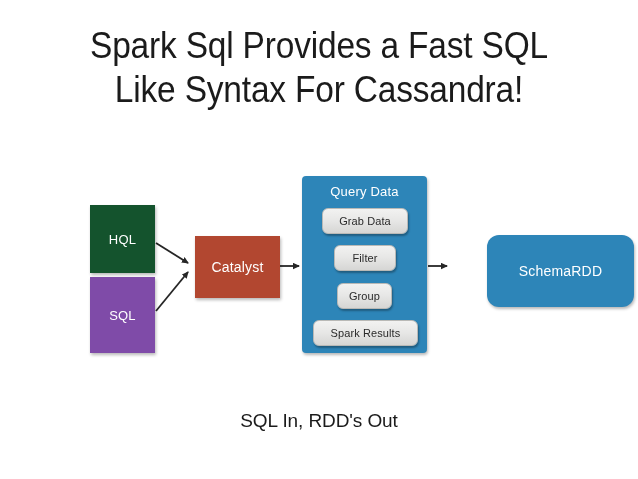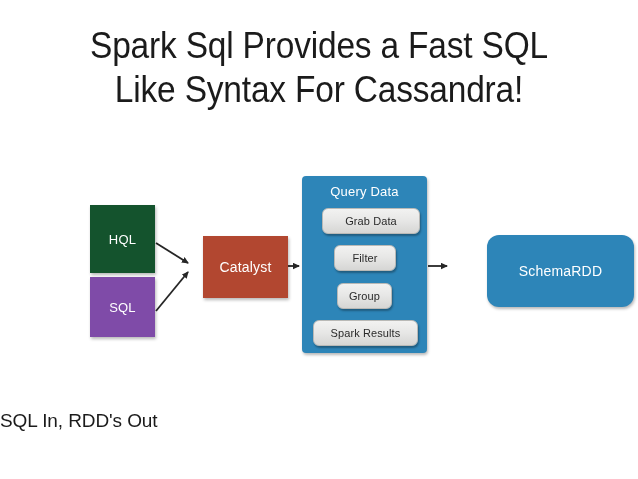--- a/index.html
+++ b/index.html
@@ -55,27 +55,27 @@
     left: 90px;
     top: 205px;
     width: 65px;
     height: 68px;
     background: #14532d;
   }
   #box-sql {
     left: 90px;
     top: 277px;
     width: 65px;
-    height: 60px;
+    height: 76px;
     background: #7F4BA8;
   }
 
   
   #box-catalyst {
-    left: 203px;
+    left: 195px;
     top: 236px;
     width: 85px;
     height: 62px;
     background: #B24730;
     font-size: 14px;
   }
 
   
   #panel-queryplan {
     left: 302px;
@@ -104,21 +104,21 @@
     justify-content: center;
     height: 26px;
     border-radius: 6px;
     background: linear-gradient(to bottom, #f2f2f1 0%, #e7e7e6 48%, #d6d6d4 100%);
     border: 1px solid #b9b9b6;
     color: #2a2a2a;
     font-size: 11px;
     letter-spacing: 0.1px;
     box-shadow: 1px 2px 2px rgba(0,0,0,0.30);
   }
-  #pill-grab-data   { left: 20px;  top: 32px;  width: 98px; }
+  #pill-grab-data   { left: 20px;  top: 32px;  width: 86px; }
   #pill-filter      { left: 32px;  top: 69px;  width: 62px; }
   #pill-group       { left: 35px;  top: 107px; width: 55px; border-radius: 6px; }
   #pill-return      { left: 11px;  top: 144px; width: 105px; }
 
   
   #box-schemardd {
     left: 450px;
     top: 235px;
     width: 147px;
     height: 72px;
@@ -137,20 +137,21 @@
     height: 479px;
     pointer-events: none;
   }
 
   
   #caption {
     position: absolute;
     left: 0;
     top: 410px;
     width: 638px;
+    text-align: center;
     color: #1b1b1b;
     font-size: 19px;
     letter-spacing: -0.1px;
   }
 </style>
 </head>
 <body>
 
 <div id="slide">
 

